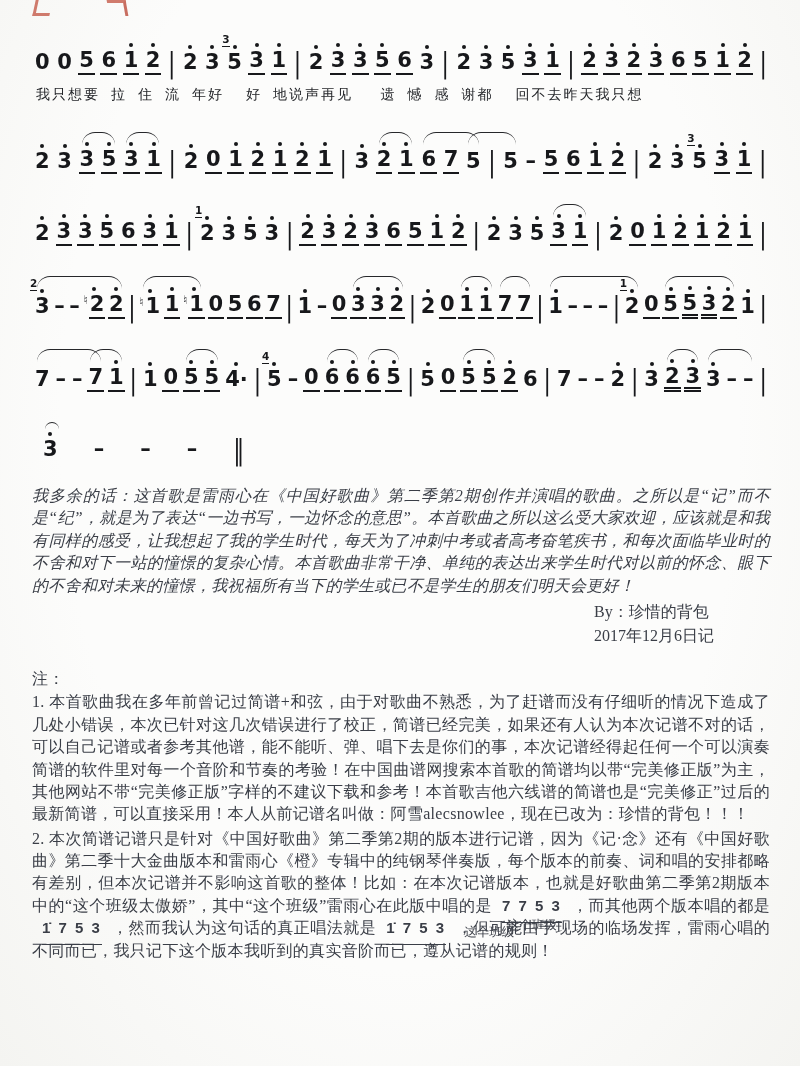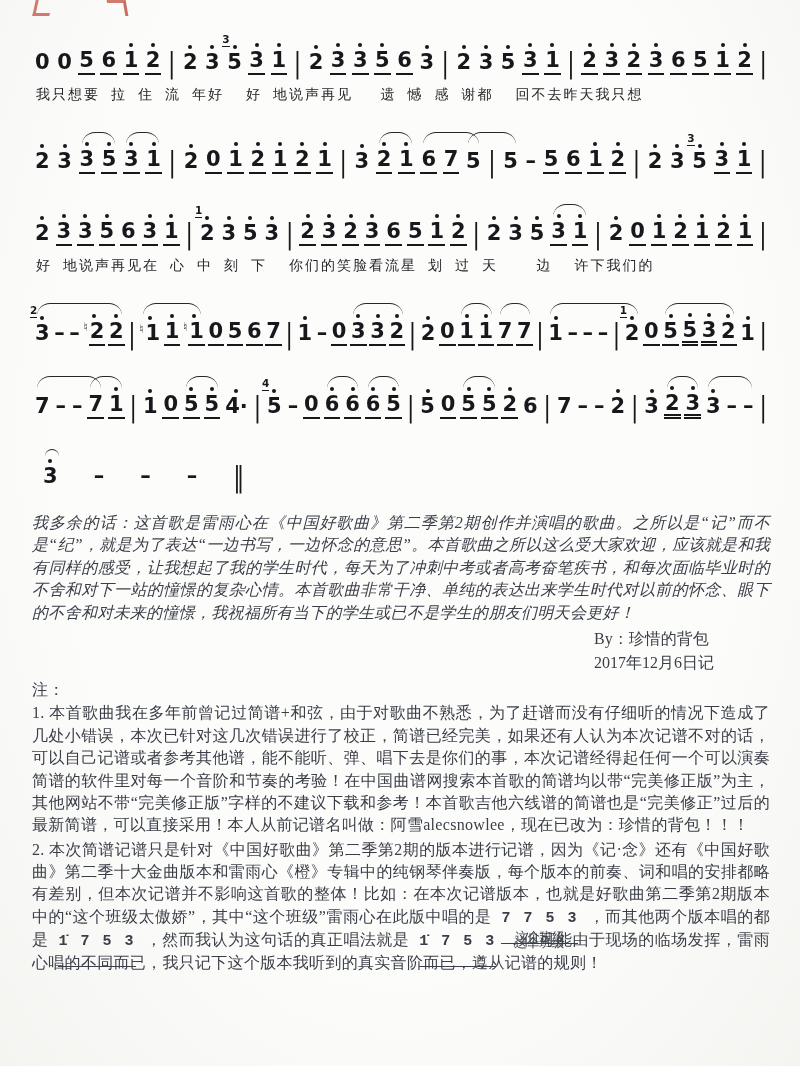--- a/index.html
+++ b/index.html
@@ -26,28 +26,28 @@
   .tok .dot{position:absolute;top:-7px;left:50%;transform:translateX(-50%);width:4px;height:4px;border-radius:50%;background:#17181b;}
   .tok .acc{font-size:12px;font-weight:normal;vertical-align:7px;margin-right:1px;}
   .tok .grace{position:absolute;top:-18px;left:-4px;font-size:10.5px;line-height:1.1;border-bottom:1px solid #17181b;}
   .tok.bar{font-weight:500;font-size:22px;transform:scaleY(1.25);margin:0 1px;color:#17181b;}
   .slur{position:absolute;top:7px;height:12px;border-top:1.8px solid #26272a;border-radius:100px 100px 0 0;}
   .lyrics-row{white-space:pre;font-size:14px;letter-spacing:2px;color:#24262a;margin:9px 0 0 4px;font-weight:500;}
 
   
   .para{font-size:16px;line-height:1.40;color:#3a3e47;letter-spacing:.3px;text-align:justify;margin:0;}
   .afterword{margin-top:14px;font-style:italic;}
-  .byline-block{width:fit-content;margin:3px 56px 4px auto;font-size:16px;line-height:1.5;color:#3a3e47;}
+  .byline-block{width:fit-content;margin:3px 56px 20px auto;font-size:16px;line-height:1.5;color:#3a3e47;}
   .notes-section{margin-top:4px;}
   .note-label{font-size:16px;color:#3a3e47;margin:0 0 1px 0;}
   .note-para{margin:0 0 2px 0;}
 
   .inline-notes{position:relative;display:inline-block;margin:0 8px;padding:0 2px;}
-  .inline-notes-val{font-family:Liberation Mono, monospace;font-weight:bold;font-size:15px;letter-spacing:2px;
-                    border-bottom:1.8px solid #3a3e47;padding-bottom:16px;}
+  .inline-notes-val{font-family:Liberation Sans, sans-serif;font-weight:bold;font-size:15px;letter-spacing:2px;
+                    border-bottom:1.8px solid #3a3e47;padding-bottom:8px;}
   .inline-note-label{position:absolute;left:50%;top:100%;transform:translateX(-50%);font-size:12.5px;
                      white-space:nowrap;color:#3a3e47;font-family:"Liberation Serif",serif;font-weight:normal;letter-spacing:0;}
   .inline-note-label.right{left:calc(100% + 16px);top:28%;transform:none;}
 </style>
 </head>
 <body>
 
 <div class="page">
   <span class="artifact a1"></span>
   <span class="artifact a2"></span>
@@ -172,21 +172,20 @@
             <span class="tok"><span class="num">2</span><span class="dot"></span></span>
             <span class="tok"><span class="num u1">0</span></span>
             <span class="tok"><span class="num u1">1</span><span class="dot"></span></span>
             <span class="tok"><span class="num u1">2</span><span class="dot"></span></span>
             <span class="tok"><span class="num u1">1</span><span class="dot"></span></span>
             <span class="tok"><span class="num u1">2</span><span class="dot"></span></span>
             <span class="tok"><span class="num u1">1</span><span class="dot"></span></span>
             <span class="tok bar">|</span>
             <span class="slur" style="left: 521.4px; width: 32.2px;"></span>
           </div>
-          <div class="lyrics-row">好  地说声再见在  心  中  刻  下    你们的笑脸看流星  划  过  天       边    许下我们的</div>
         </div>
         <div class="system">
           <div class="notes-row">
             <span class="tok"><span class="num">3</span><span class="dot"></span><span class="grace">2</span></span>
             <span class="tok"><span class="num">–</span></span>
             <span class="tok"><span class="num">–</span></span>
             <span class="tok"><span class="acc">♮</span><span class="num u1">2</span><span class="dot"></span></span>
             <span class="tok"><span class="num u1">2</span><span class="dot"></span></span>
             <span class="tok bar">|</span>
             <span class="tok"><span class="acc">♮</span><span class="num">1</span><span class="dot"></span></span>

